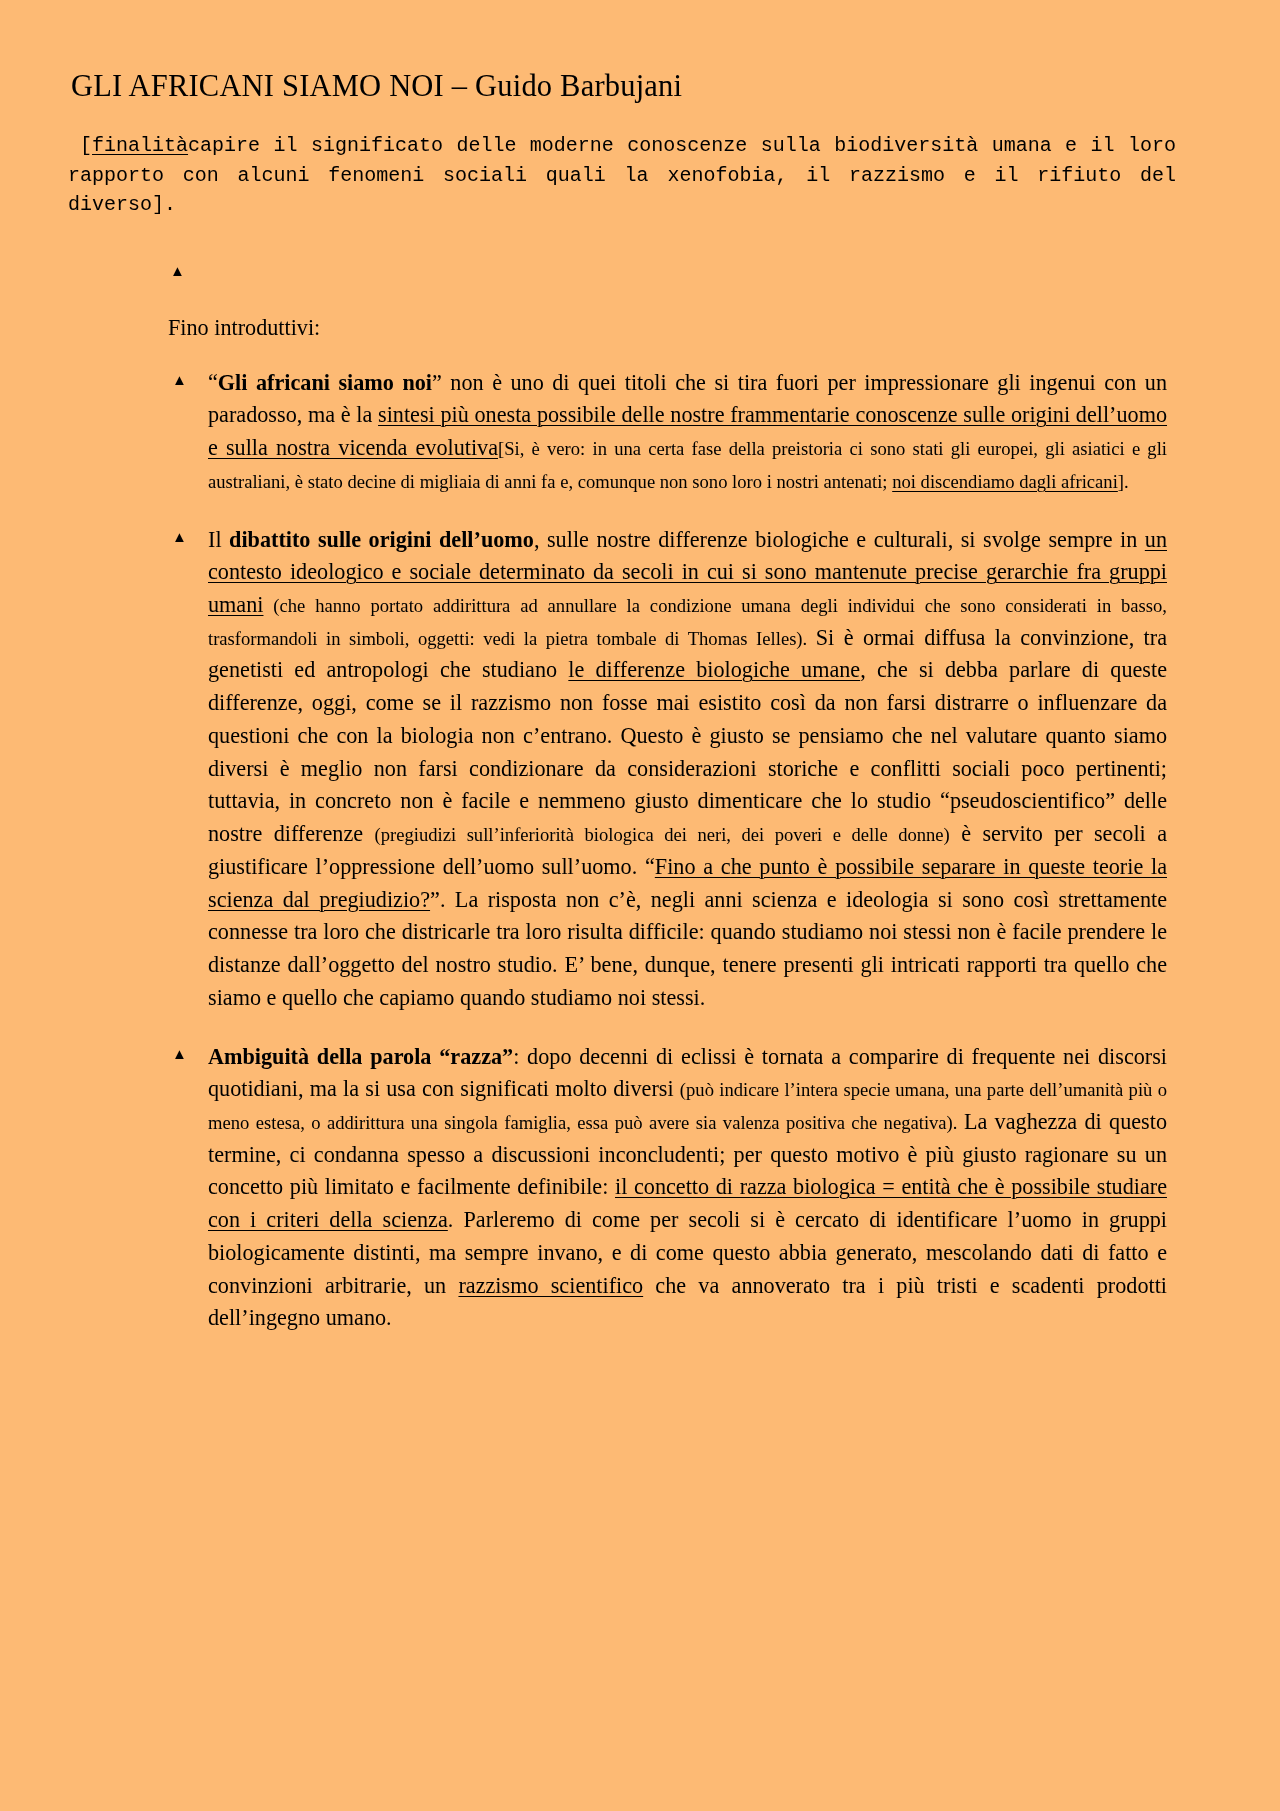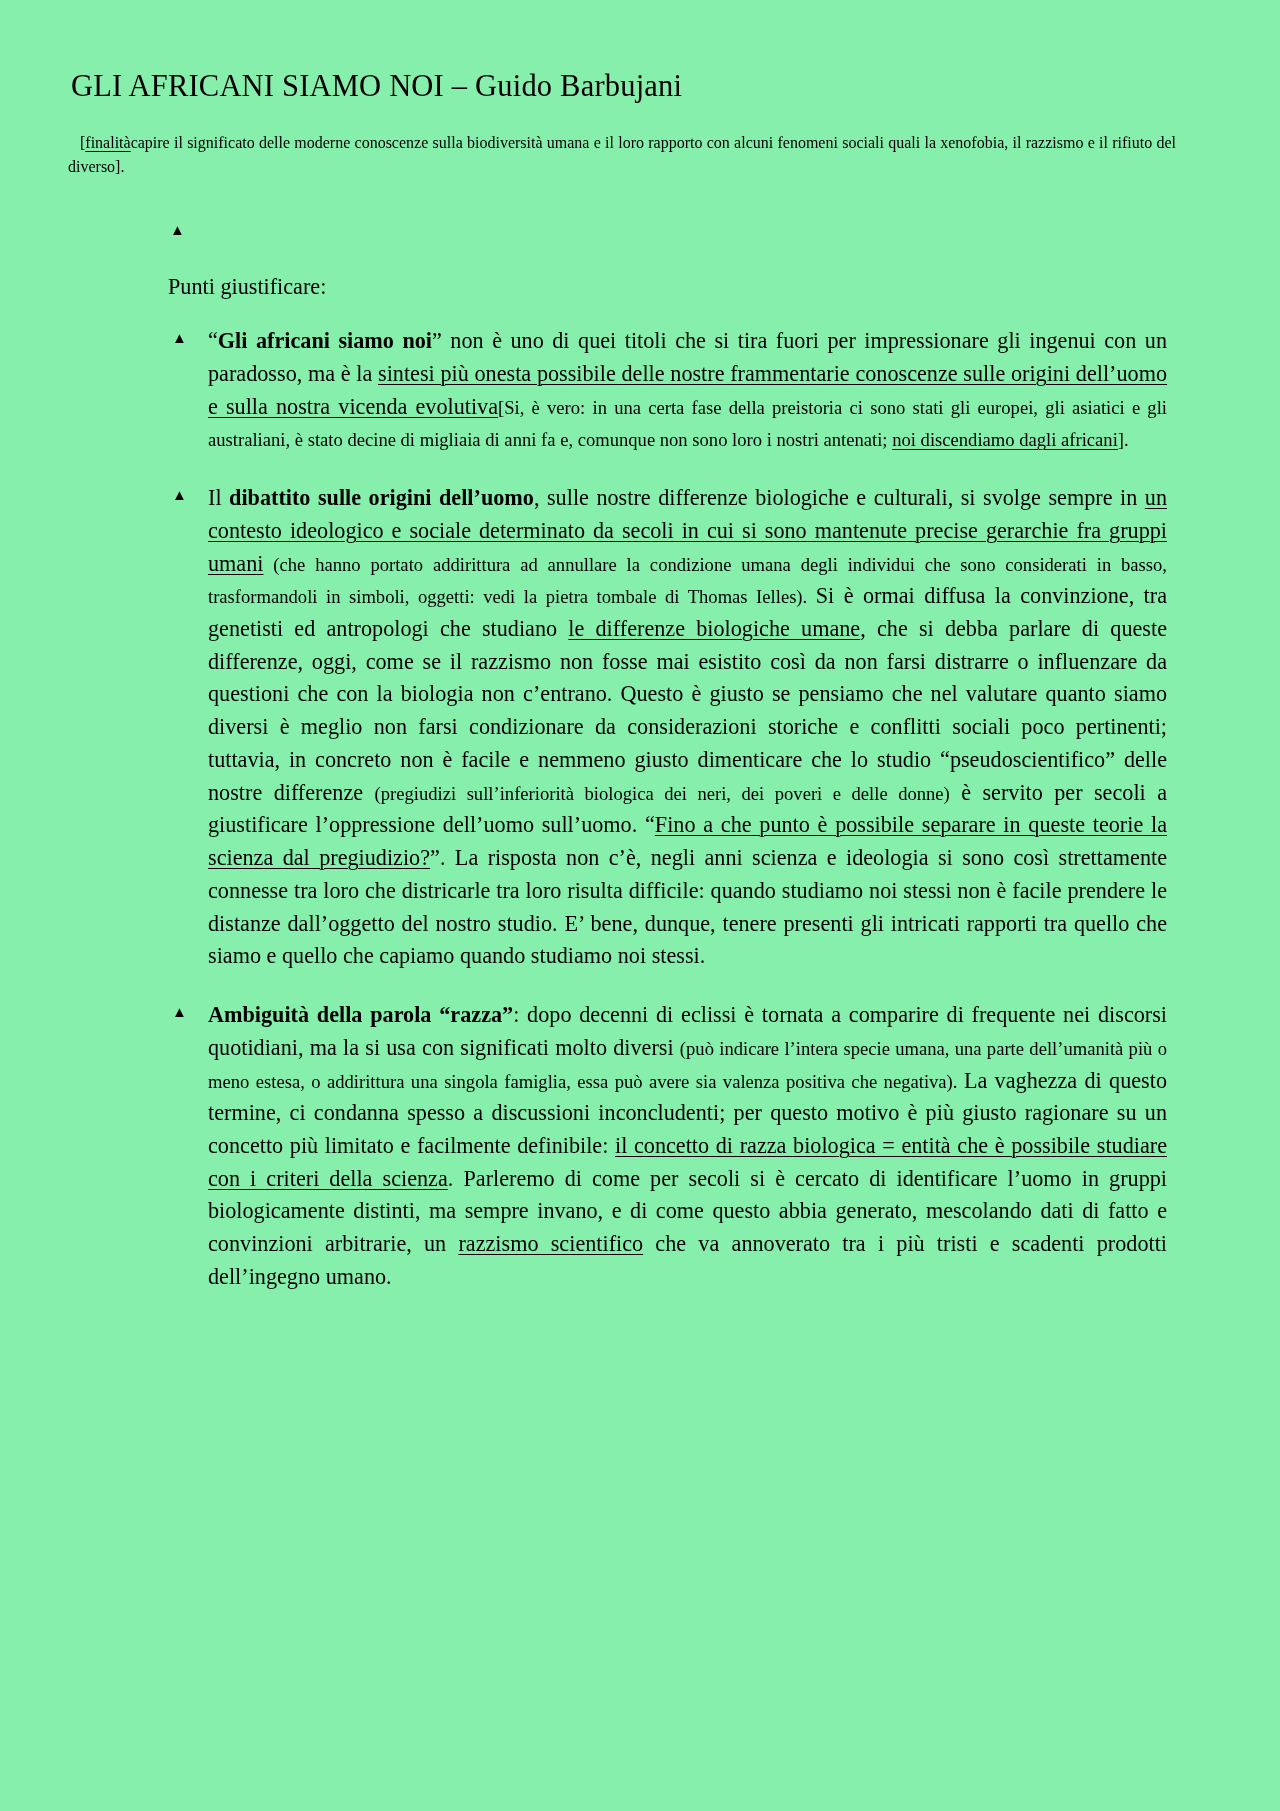--- a/index.html
+++ b/index.html
@@ -13,38 +13,39 @@
     min-height: 1811px;
     font-family: "Liberation Serif", "DejaVu Serif", serif;
     color: #000000;
     -webkit-font-smoothing: antialiased;
   }
   .page {
     width: 1280px;
     min-height: 1811px;
     box-sizing: border-box;
     padding: 52px 92px 40px 68px;
-    background: #86efac;
+    background: #fdba74;
   }
   .doc-title {
     font-size: 30.5px;
     font-weight: normal;
     letter-spacing: 0.2px;
     line-height: 1.22;
     margin: 16px 0 26px 0;
     padding-left: 3px;
   }
   .intro-para {
-    font-size: 16px;
+    font-size: 20px;
     line-height: 1.48;
     text-align: justify;
     text-justify: inter-word;
     margin: 0 0 8px 0;
     padding: 0 12px 0 0;
     text-indent: 12px;
+    font-family: Liberation Mono, monospace;
   }
   .spacer-bullet-row {
     margin: 36px 0 0 0;
     padding-left: 102px;
     font-size: 22px;
     line-height: 1.2;
   }
   .section-label {
     font-size: 22.2px;
     line-height: 1.45;
@@ -101,21 +102,21 @@
 <div class="page">
 
   <h1 class="doc-title">GLI AFRICANI SIAMO NOI – Guido Barbujani</h1>
 
   <p class="intro-para"><span>[</span><span class="u">finalità</span><span>capire il significato delle moderne conoscenze sulla biodiversità umana e il loro rapporto con alcuni fenomeni sociali quali la xenofobia, il razzismo e il rifiuto del diverso].</span></p>
 
   <div class="spacer-bullet-row">
     <span class="tri-alone">▲</span>
   </div>
 
-  <div class="section-label">Punti giustificare:</div>
+  <div class="section-label">Fino introduttivi:</div>
 
   <ul class="bullets">
 
     <li class="bullet">
       <span class="tri">▲</span>
       <p class="para"><span>“</span><b>Gli africani siamo noi</b><span>”</span><span> non è uno di quei titoli che si tira fuori per impressionare gli ingenui con un paradosso, ma è la </span><span class="u">sintesi più onesta possibile delle nostre frammentarie conoscenze sulle origini dell’uomo e sulla nostra vicenda evolutiva</span><span class="small">[Si, è vero: in una certa fase della preistoria ci sono stati gli europei, gli asiatici e gli australiani, è stato decine di migliaia di anni fa e, comunque non sono loro i nostri antenati; </span><span class="small u">noi discendiamo dagli africani</span><span class="small">].</span></p>
     </li>
 
     <li class="bullet">
       <span class="tri">▲</span>

